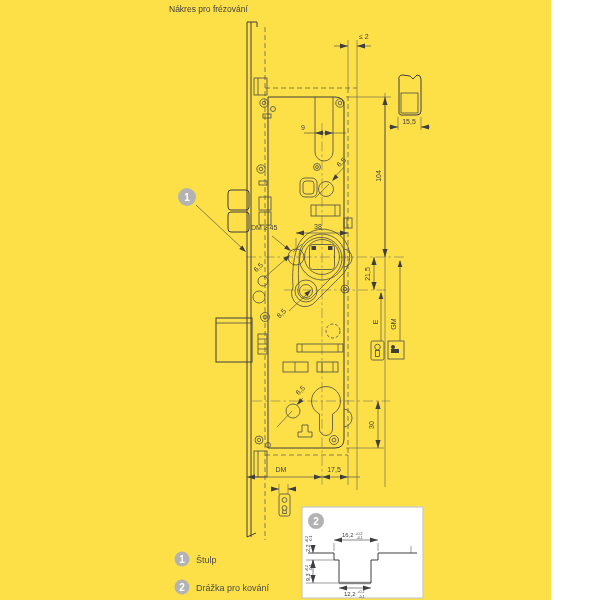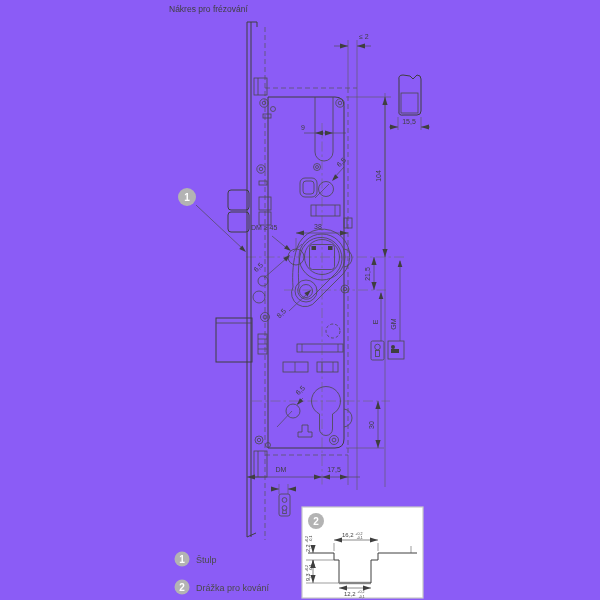--- a/index.html
+++ b/index.html
@@ -1,16 +1,16 @@
 <!DOCTYPE html>
 <html><head>
 <meta charset="utf-8">
 <style>
   html,body{margin:0;padding:0;background:#fff;}
-  #stage{position:relative;width:600px;height:600px;background:#8b5cf6;overflow:hidden;
+  #stage{position:relative;width:551px;height:600px;background:#fde047;overflow:hidden;
          font-family:"Liberation Sans", sans-serif;}
   svg{display:block;}
   svg text{font-family:"Liberation Sans", sans-serif;fill:#3f3f3f;}
   .outline{stroke:#3f3f3f;stroke-width:1;fill:none;}
   .part{stroke:#4a4a4a;stroke-width:0.8;fill:none;}
   .dim{stroke:#4a4a4a;stroke-width:0.65;fill:none;}
   .ext{stroke:#5a5a5a;stroke-width:0.6;fill:none;}
   .dashed{stroke:#555;stroke-width:0.7;fill:none;stroke-dasharray:5 3;}
   .center{stroke:#6a6a6a;stroke-width:0.55;fill:none;stroke-dasharray:10 3 2.5 3;}
   .arrow{fill:#3f3f3f;stroke:none;}

